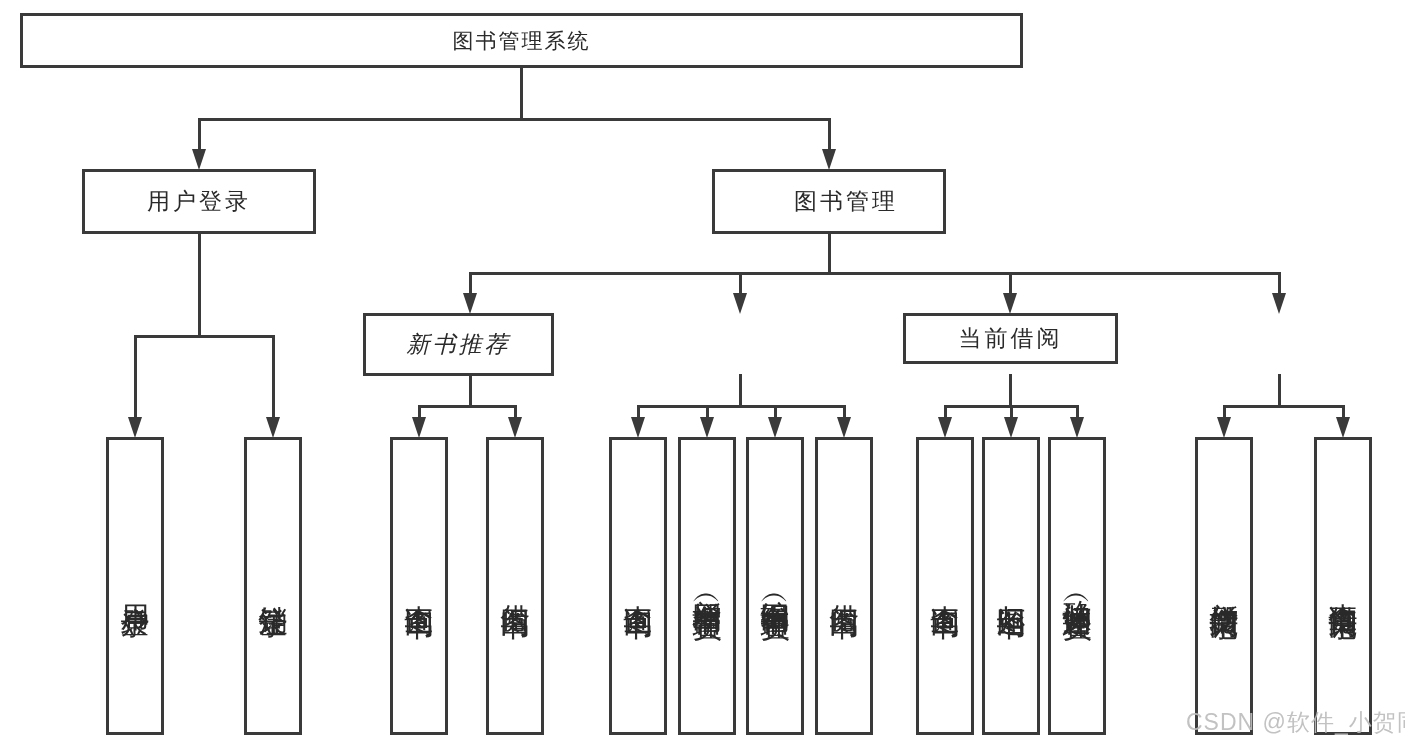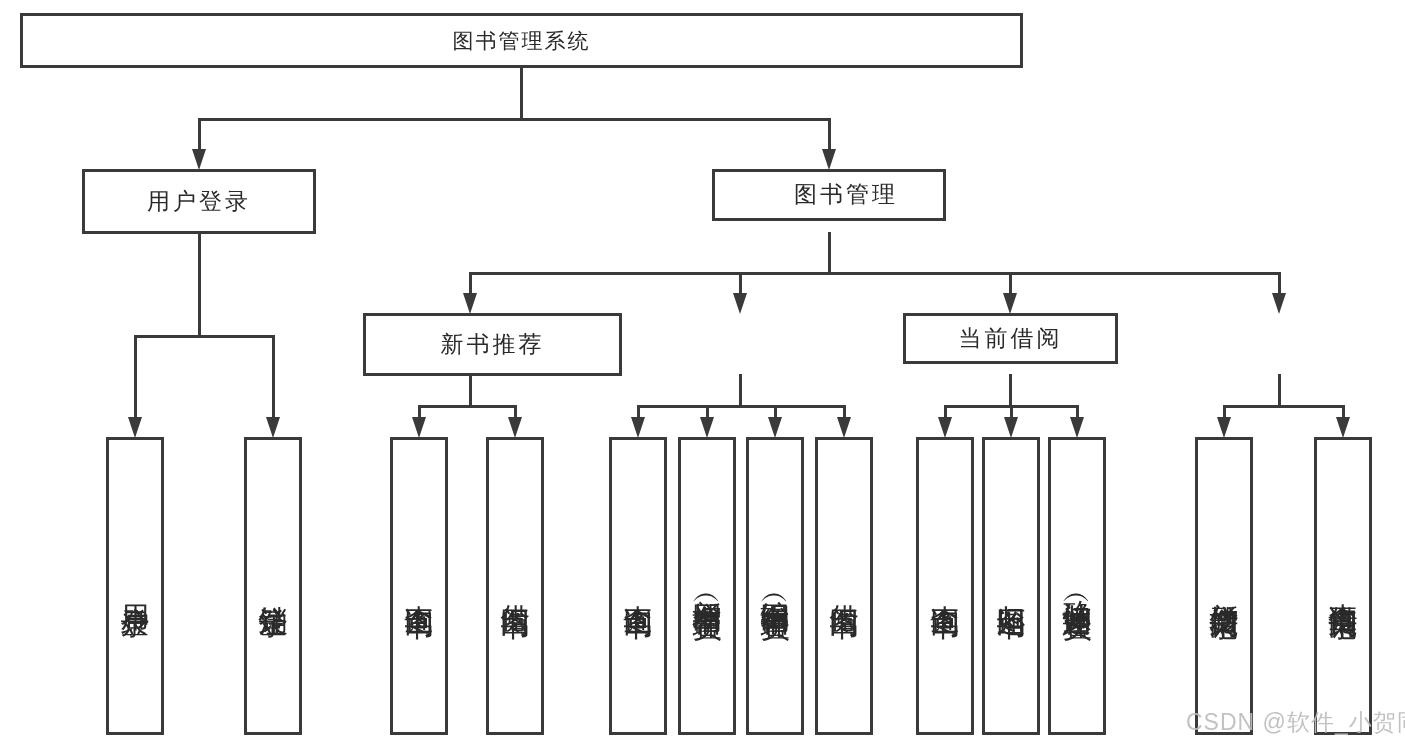--- a/index.html
+++ b/index.html
@@ -65,22 +65,22 @@
     opacity:0.92;
   }
 </style>
 </head>
 <body>
 
 <div class="canvas" id="canvas">
   <div class="watermark">CSDN @软件_小贺同学</div>
 <div class="box title" style="left: 20px; top: 13px; width: 1003px; height: 55px;">图书管理系统</div>
     <div class="box" style="left: 82px; top: 169px; width: 234px; height: 65px;">用户登录</div>
-    <div class="box" style="left: 712px; top: 169px; width: 234px; height: 52px; padding-left: 34px;">图书管理</div>
-    <div class="box" style="left: 363px; top: 313px; width: 259px; height: 63px;">新书推荐</div>
+    <div class="box" style="left: 712px; top: 169px; width: 234px; height: 65px; padding-left: 34px;">图书管理</div>
+    <div class="box" style="left: 363px; top: 313px; width: 191px; height: 63px; font-style: italic;">新书推荐</div>
     <div class="box" style="left: 903px; top: 313px; width: 215px; height: 51px; text-align: right;">当前借阅</div>
     <div class="box vertical" style="left: 106px; top: 437px; width: 58px; height: 298px;">用户登录</div>
     <div class="box vertical" style="left: 244px; top: 437px; width: 58px; height: 298px;">注销登录</div>
     <div class="box vertical" style="left: 390px; top: 437px; width: 58px; height: 298px;">查询图书</div>
     <div class="box vertical" style="left: 486px; top: 437px; width: 58px; height: 298px;">借阅图书</div>
     <div class="box vertical" style="left: 609px; top: 437px; width: 58px; height: 298px;">查询图书</div>
     <div class="box vertical" style="left: 678px; top: 437px; width: 58px; height: 298px;">新增图书（管理员）</div>
     <div class="box vertical" style="left: 746px; top: 437px; width: 58px; height: 298px;">编辑图书（管理员）</div>
     <div class="box vertical" style="left: 815px; top: 437px; width: 58px; height: 298px;">借阅图书</div>
     <div class="box vertical" style="left: 916px; top: 437px; width: 58px; height: 298px;">查询图书</div>

